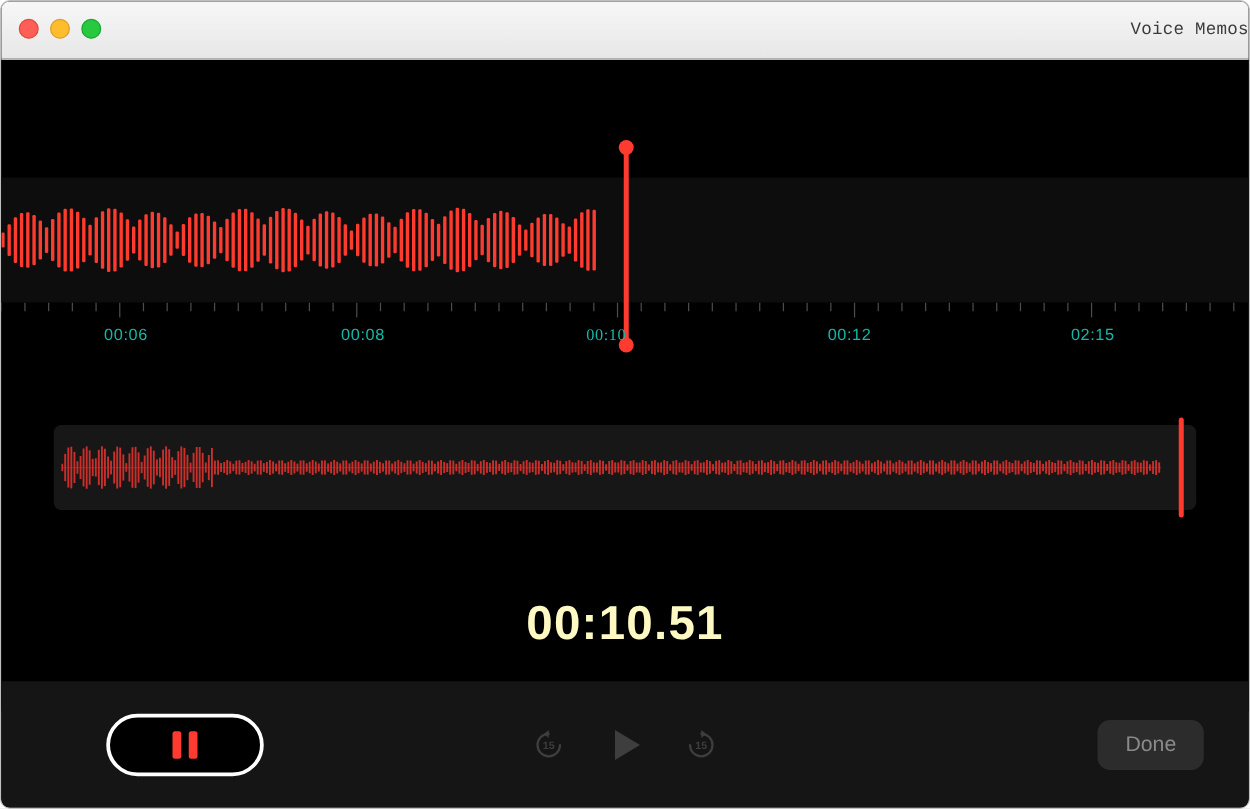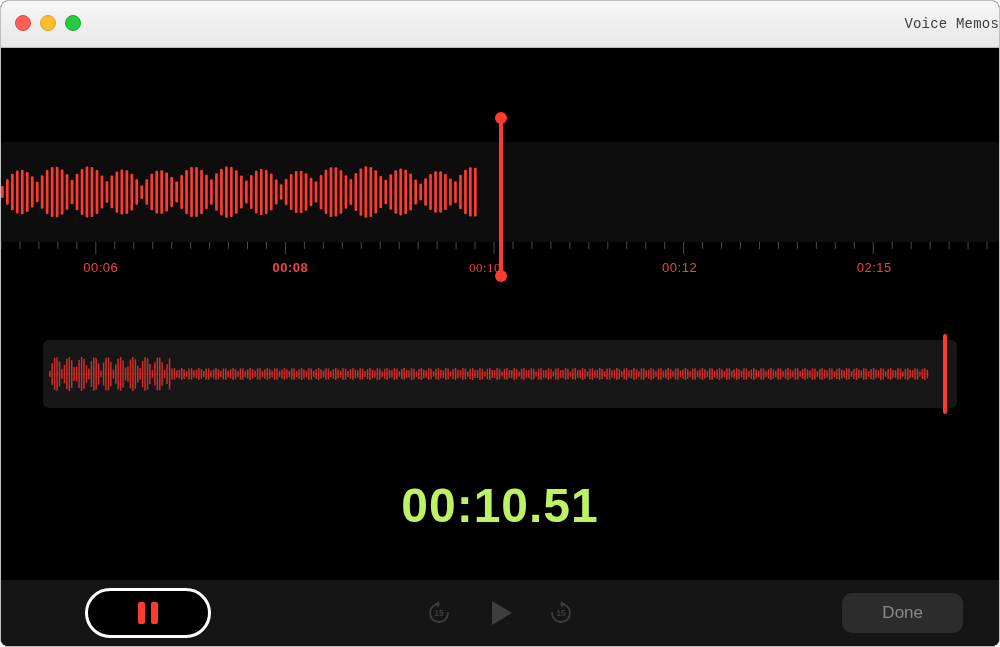--- a/index.html
+++ b/index.html
@@ -129,21 +129,21 @@
     position: absolute;
     top: 18px;
     left: 0;
     width: 100%;
     height: 20px;
   }
   .ruler .label {
     position: absolute;
     transform: translateX(-50%);
     font-size: 13px;
-    color: #ef4444;
+    color: #14b8a6;
     letter-spacing: .5px;
   }
 
   
   .overview {
     position: absolute;
     top: 292px;
     left: 42px;
     right: 42px;
     height: 68px;
@@ -168,33 +168,33 @@
     background: #ff3b30;
   }
 
   
   .timecode {
     position: absolute;
     top: 430px;
     left: 0;
     right: 0;
     text-align: center;
-    color: #bef264;
-    font-size: 48px;
+    color: #fef9c3;
+    font-size: 38px;
     font-weight: 700;
     letter-spacing: 1px;
   }
 
   
   .bottombar {
     position: absolute;
     left: 0;
     right: 0;
     bottom: 0;
-    height: 66px;
+    height: 101px;
     background: #151515;
     display: flex;
     align-items: center;
     padding: 0 36px;
     gap: 20px;
   }
 
   .btn-record {
     width: 120px;
     height: 44px;
@@ -233,21 +233,21 @@
     justify-content: center;
     cursor: default;
   }
   .ctl svg { display: block; }
 
   .btn-done {
     margin-left: auto;
     background: #2c2c2c;
     color: #8a8a8a;
     font-size: 17px;
-    padding: 10px 40px;
+    padding: 10px 22px;
     border-radius: 10px;
     cursor: default;
   }
 
 </style>
 </head>
 <body>
 
 <div class="window">
 
@@ -416,21 +416,21 @@
           <line x1="874" x2="874" y1="0" y2="12" stroke="#4b4b4b" stroke-width="1"></line>
           <line x1="893" x2="893" y1="0" y2="7" stroke="#4b4b4b" stroke-width="1"></line>
           <line x1="912" x2="912" y1="0" y2="7" stroke="#4b4b4b" stroke-width="1"></line>
           <line x1="931" x2="931" y1="0" y2="7" stroke="#4b4b4b" stroke-width="1"></line>
           <line x1="950" x2="950" y1="0" y2="7" stroke="#4b4b4b" stroke-width="1"></line>
           <line x1="969" x2="969" y1="0" y2="7" stroke="#4b4b4b" stroke-width="1"></line>
           <line x1="988" x2="988" y1="0" y2="7" stroke="#4b4b4b" stroke-width="1"></line>
         </svg>
       <div class="labels" id="ruler-labels">
           <div class="label" style="left: 10%;">00:06</div>
-          <div class="label" style="left: 29%; font-weight: bold;">00:08</div>
+          <div class="label" style="left: 29%;">00:08</div>
           <div class="label" style="left: 48.5%; font-family: Liberation Serif, serif;">00:10</div>
           <div class="label" style="left: 68%; text-align: center;">00:12</div>
           <div class="label" style="left: 87.5%;">02:15</div>
         </div>
     </div>
 
     <div class="overview">
       <svg class="wave" id="ov-wave" preserveAspectRatio="none" viewBox="0 0 880 44">
           <line x1="0" x2="880" y1="22" y2="22" stroke="#7a1d18" stroke-width="1"></line>
           <rect x="0.0" y="19.0" width="1.5" height="6.0" fill="#c9302b"></rect>

